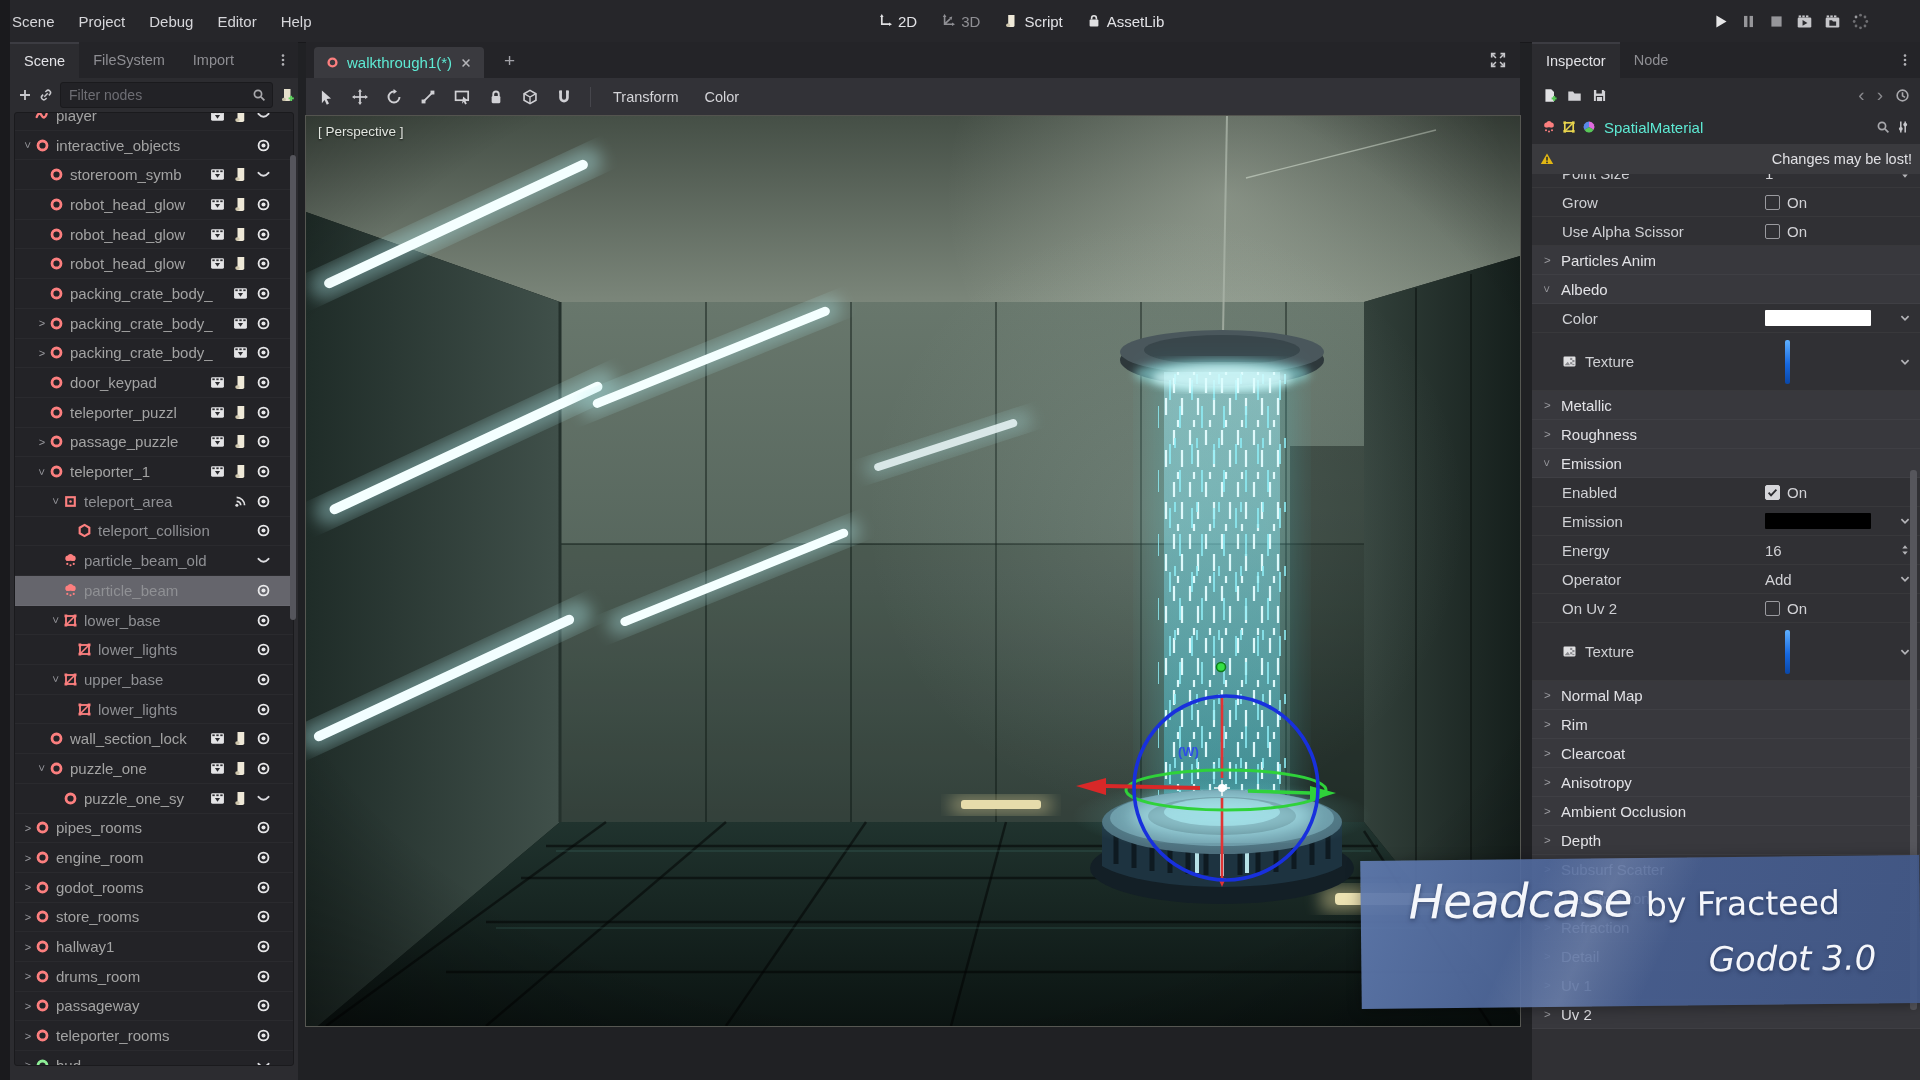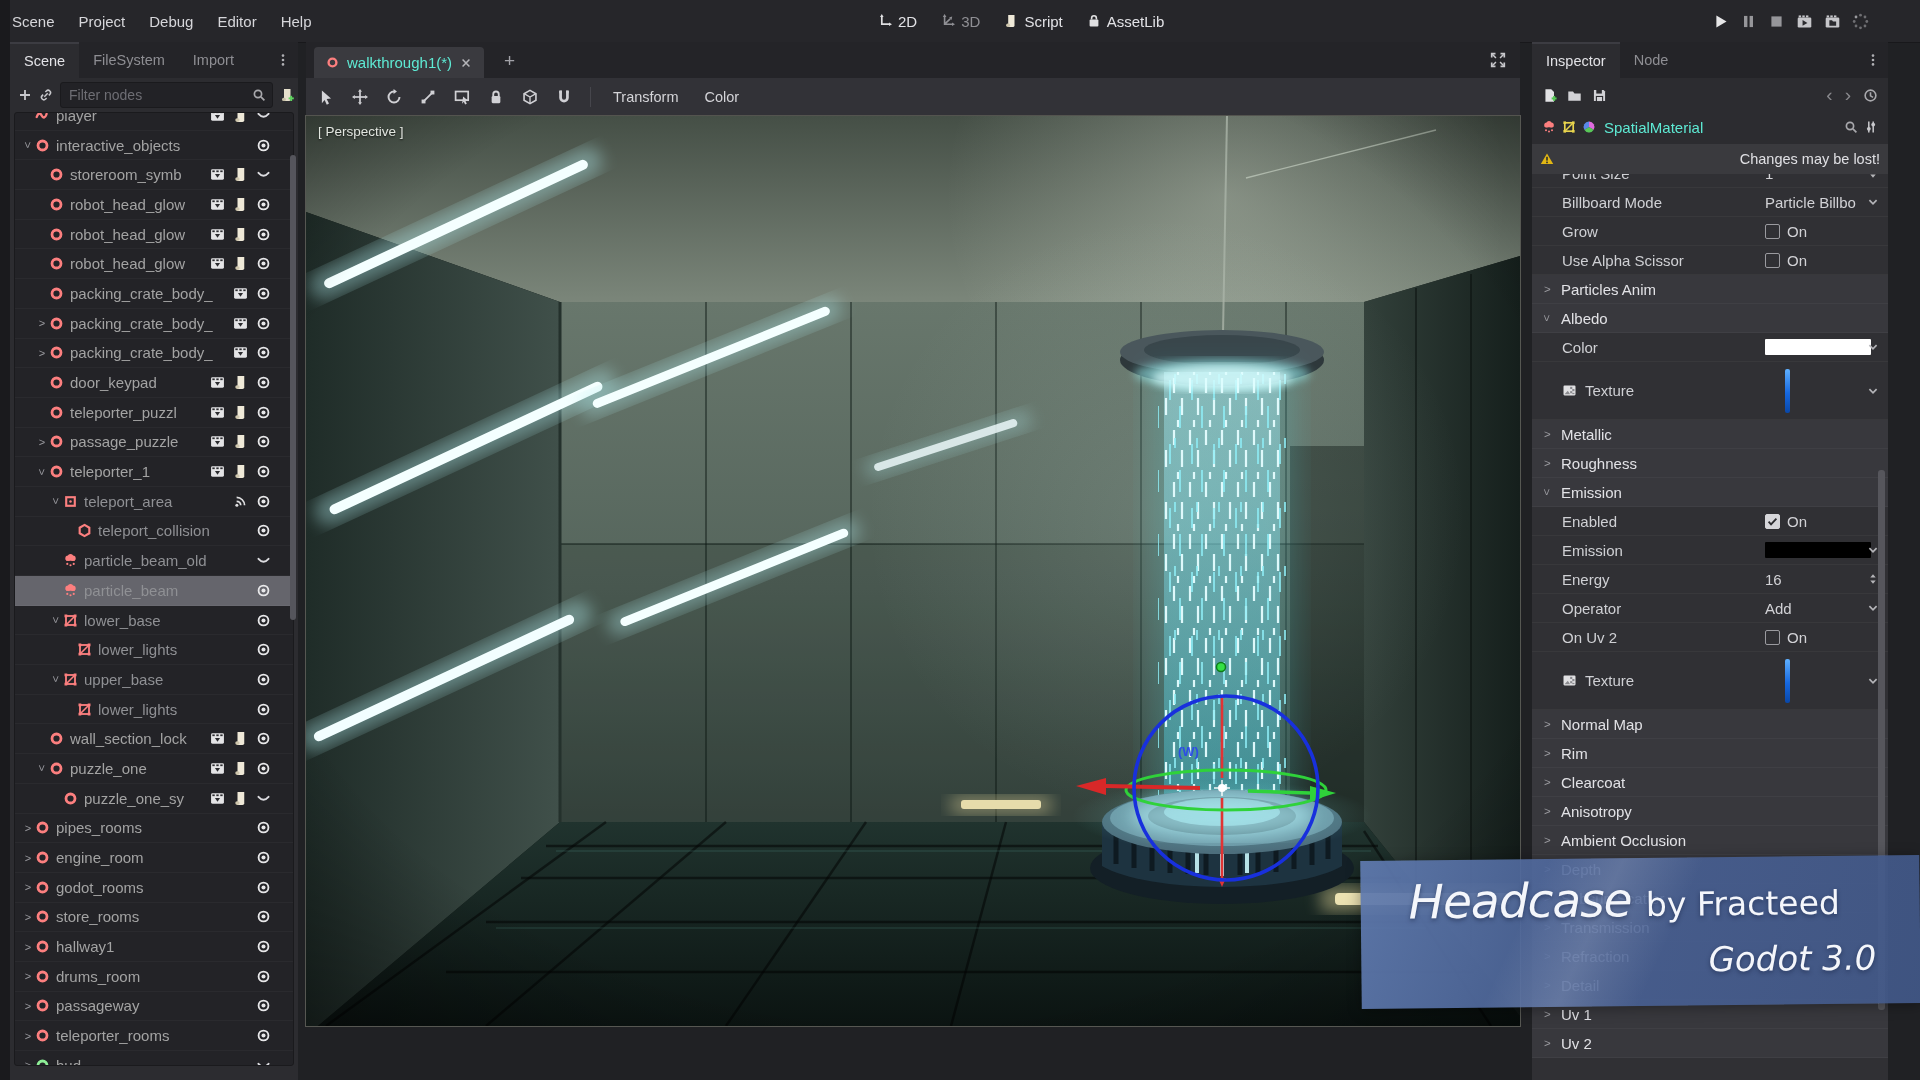--- a/index.html
+++ b/index.html
@@ -60,21 +60,21 @@
   #viewport{left:306px;top:116px;width:1214px;height:910px;background:#101815;outline:1px solid rgba(190,190,170,0.35);}
   #persp-label{position:absolute;left:12px;top:8px;color:#e2e6e0;font-size:13.5px;text-shadow:0 1px 2px rgba(0,0,0,.7);}
   #gizmo-overlay-label{position:absolute;left:872px;top:628px;color:#2a46ee;font-size:13px;font-weight:bold;opacity:.9;}
 
   
   #bottom-bar{left:298px;top:1026px;width:1234px;height:54px;background:#2b2b2f;border-top:1px solid #17171a;
               display:flex;align-items:flex-start;gap:30px;padding:12px 0 0 24px;box-sizing:border-box;}
   .bb-tab{color:#c8c8cc;font-size:14.5px;}
 
   
-  #inspector{left:1532px;top:42px;width:356px;height:1038px;background:#2c2c30;}
+  #inspector{left:1532px;top:42px;width:388px;height:1038px;background:#2c2c30;}
   #insp-toolbar{position:absolute;left:0;top:36px;right:0;height:34px;display:flex;align-items:center;gap:10px;padding:0 10px;}
   #insp-toolbar .ico{width:15px;height:15px;}
   .insp-nav{margin-left:auto;display:flex;align-items:center;gap:12px;color:#8a8a8e;font-size:19px;}
   #resource-row{position:absolute;left:0;top:70px;right:0;height:30px;display:flex;align-items:center;gap:6px;padding:0 10px;}
   #resource-row .name{flex:1;color:#5eead4;font-size:15px;margin-left:2px;white-space:nowrap;overflow:hidden;}
   #warning-row{position:absolute;left:0;top:102px;right:0;height:30px;background:#3a3a3e;display:flex;align-items:center;padding:0 8px;}
   #warning-row .msg{flex:1;text-align:right;color:#e0e0e4;font-size:14.5px;}
   #prop-list{position:absolute;left:0;top:132px;right:0;bottom:0;overflow:hidden;background:#303034;}
   #prop-rows{margin-top:-15px;}
   .irow{height:29px;display:flex;align-items:center;border-bottom:1px solid rgba(255,255,255,0.04);
@@ -1518,31 +1518,20 @@
             <span class="p-value">
               <span>1</span>
               <span class="ico" style="position:absolute;right:8px;">
                 <svg viewBox="0 0 14 14">
                   <path d="M7 2.2l2.7 3.2H4.3zM7 11.8l2.7-3.2H4.3z" fill="#b4b4b8"></path>
                 </svg>
               </span>
             </span>
           </div>
           <div class="irow">
-            <span class="p-label">Billboard Mode</span>
-            <span class="p-value">
-              <span>Particle Billbo</span>
-              <span class="ico" style="position:absolute;right:8px;">
-                <svg viewBox="0 0 14 14">
-                  <path d="M3.4 5.2L7 8.8l3.6-3.6" fill="none" stroke="#b4b4b8" stroke-width="1.7"></path>
-                </svg>
-              </span>
-            </span>
-          </div>
-          <div class="irow">
             <span class="p-label">Grow</span>
             <span class="p-value">
               <span class="w-check"></span>
               <span>On</span>
             </span>
           </div>
           <div class="irow">
             <span class="p-label">Use Alpha Scissor</span>
             <span class="p-value">
               <span class="w-check"></span>

